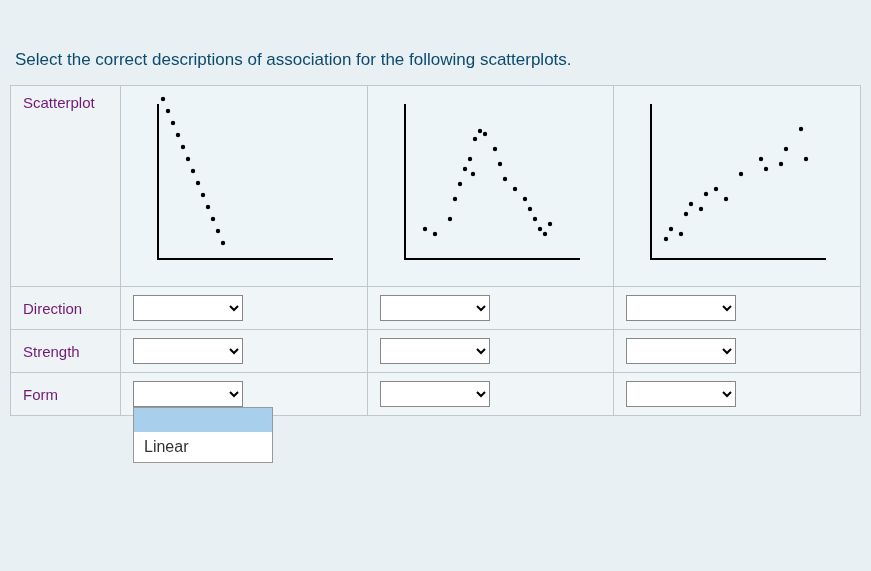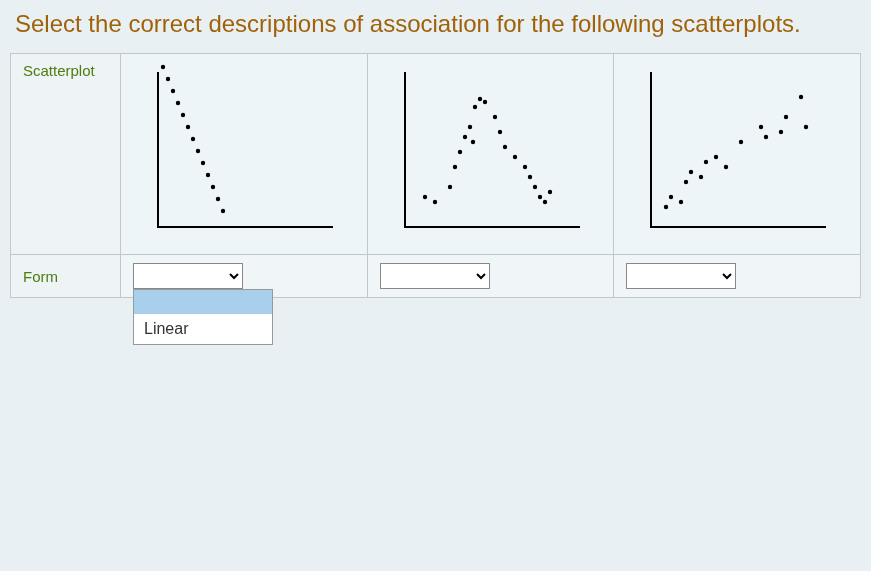--- a/index.html
+++ b/index.html
@@ -4,39 +4,40 @@
   <style>
     * { box-sizing: border-box; margin: 0; padding: 0; }
     body {
       font-family: Arial, sans-serif;
       background: #e8f0f4;
       padding: 10px;
       width: 871px;
       height: 571px;
     }
     .instruction {
-      font-size: 24px;
-      color: #a16207;
+      font-size: 17px;
+      color: #0c4a6e;
       margin-bottom: 15px;
       padding-left: 5px;
+      margin-top: 40px;
     }
     .main-table {
       width: 100%;
       border-collapse: collapse;
       background: #f0f5f8;
     }
     .main-table td {
       border: 1px solid #c0c8cc;
       padding: 8px 12px;
       vertical-align: middle;
     }
     .label-cell {
       width: 110px;
       font-size: 15px;
-      color: #4d7c0f;
+      color: #701a75;
       background: #eef3f6;
     }
     .plot-cell {
       text-align: left;
       padding: 10px;
       background: #eef5f8;
     }
     .plot-svg {
       width: 220px;
       height: 180px;
@@ -159,20 +160,32 @@
               <circle cx="130" cy="75" r="2.2" class="scatter-dot"></circle>
               <circle cx="145" cy="70" r="2.2" class="scatter-dot"></circle>
               <circle cx="150" cy="55" r="2.2" class="scatter-dot"></circle>
               <circle cx="165" cy="35" r="2.2" class="scatter-dot"></circle>
               <circle cx="170" cy="65" r="2.2" class="scatter-dot"></circle>
             </g>
       </svg>
     </td>
   </tr>
   <tr>
+    <td class="label-cell">Direction</td>
+    <td><select class="select-box"><option></option></select></td>
+    <td><select class="select-box"><option></option></select></td>
+    <td><select class="select-box"><option></option></select></td>
+  </tr>
+  <tr>
+    <td class="label-cell">Strength</td>
+    <td><select class="select-box"><option></option></select></td>
+    <td><select class="select-box"><option></option></select></td>
+    <td><select class="select-box"><option></option></select></td>
+  </tr>
+  <tr>
     <td class="label-cell">Form</td>
     <td>
       <div class="dropdown-open">
         <select class="select-box"><option></option></select>
         <div class="dropdown-list">
           <div class="dropdown-option blank"></div>
           <div class="dropdown-option">Linear</div>
         </div>
       </div>
     </td>

